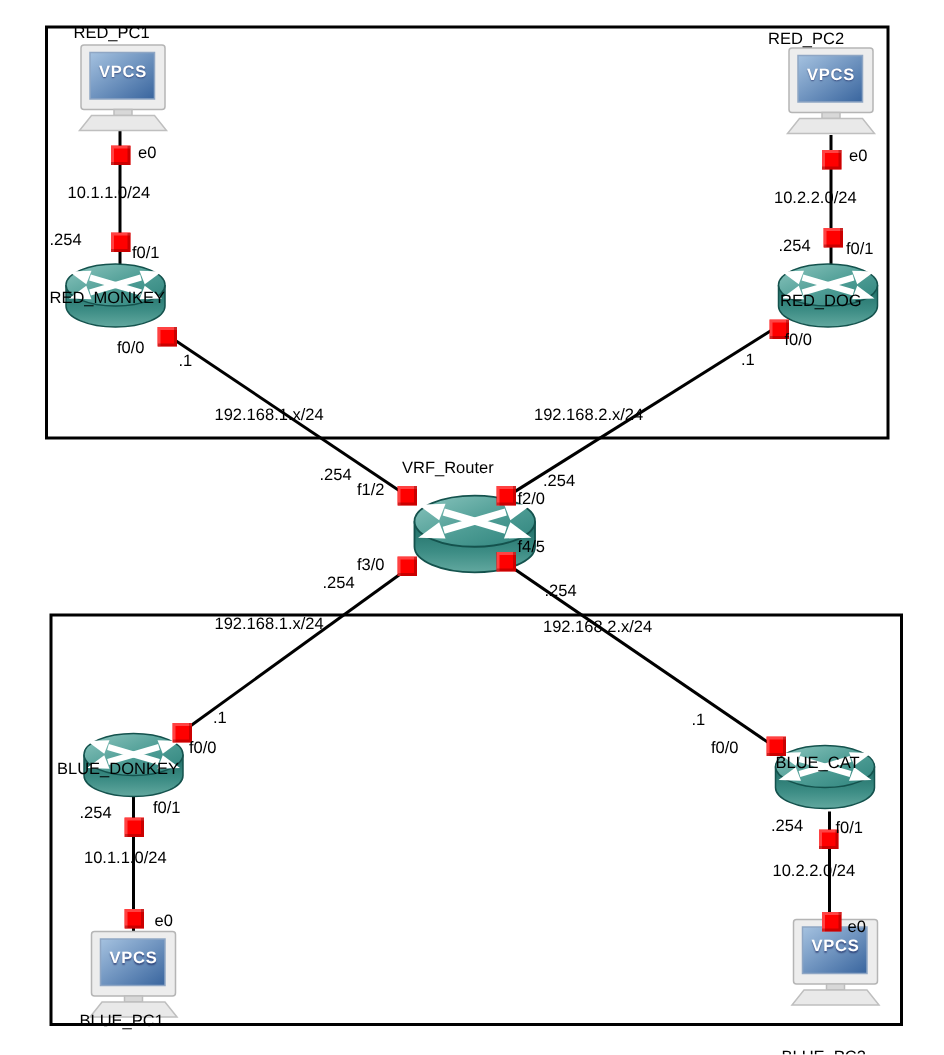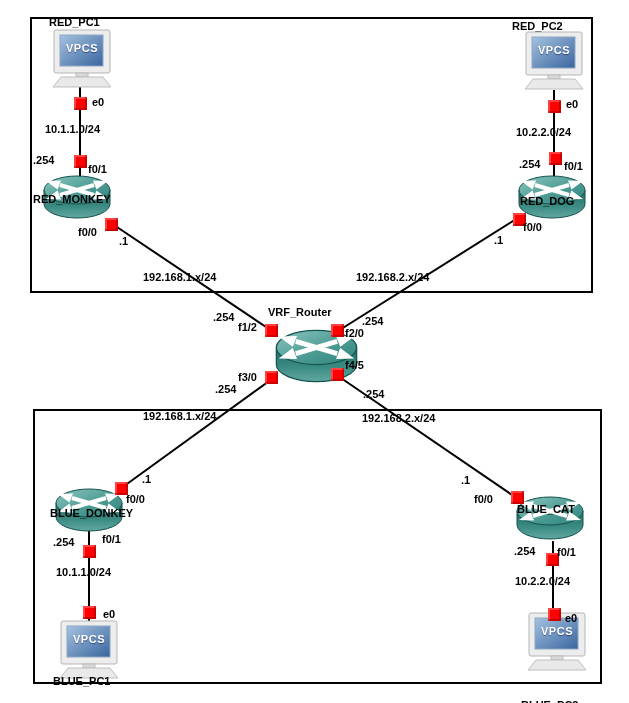--- a/index.html
+++ b/index.html
@@ -8,21 +8,21 @@
     font-family:"Liberation Sans",sans-serif;overflow:hidden;
   }
   .zone{position:absolute;border:2px solid #000;box-sizing:border-box;z-index:1;background:transparent;}
   .links{position:absolute;left:0;top:0;z-index:2;}
   .dev{position:absolute;z-index:3;}
   .sq{
     position:absolute;width:13px;height:13px;background:#ff0000;z-index:4;
     box-shadow:inset -2px -2px 0 rgba(140,0,0,.45), inset 2px 2px 0 rgba(255,120,120,.55);
   }
   .lbl{
-    position:absolute;z-index:5;font-size:11px;font-weight:bold;color:#000;
+    position:absolute;z-index:5;font-size:11px;font-weight:normal;color:#000;
     white-space:nowrap;line-height:1.05;letter-spacing:0px;
   }
   .vpcs-text{
     position:absolute;z-index:5;width:66px;text-align:center;
     font-size:11px;font-weight:bold;color:#ffffff;letter-spacing:.5px;
     text-shadow:0 1px 1px rgba(0,0,60,.45);
   }
   .defs-holder{position:absolute;width:0;height:0;overflow:hidden;}
 </style>
 </head>
@@ -133,21 +133,21 @@
   <div class="sq" style="left:83px;top:545px"></div>
   <div class="sq" style="left:83px;top:606px"></div>
   <div class="sq" style="left:546px;top:553px"></div>
   <div class="sq" style="left:548px;top:608px"></div>
 
   <div class="lbl" style="left:49px;top:17px">RED_PC1</div>
   <div class="lbl" style="left:512px;top:21px">RED_PC2</div>
   <div class="lbl" style="left:33px;top:194px">RED_MONKEY</div>
   <div class="lbl" style="left:520px;top:196px">RED_DOG</div>
   <div class="lbl" style="left:268px;top:307px">VRF_Router</div>
-  <div class="lbl" style="left:50px;top:508px">BLUE_DONKEY</div>
+  <div class="lbl" style="left:38px;top:508px">BLUE_DONKEY</div>
   <div class="lbl" style="left:517px;top:504px">BLUE_CAT</div>
   <div class="lbl" style="left:53px;top:676px">BLUE_PC1</div>
   <div class="lbl" style="left:521px;top:700px">BLUE_PC2</div>
 
   <div class="lbl" style="left:92px;top:97px">e0</div>
   <div class="lbl" style="left:45px;top:124px">10.1.1.0/24</div>
   <div class="lbl" style="left:33px;top:155px">.254</div>
   <div class="lbl" style="left:88px;top:164px">f0/1</div>
   <div class="lbl" style="left:78px;top:227px">f0/0</div>
   <div class="lbl" style="left:119px;top:236px">.1</div>

